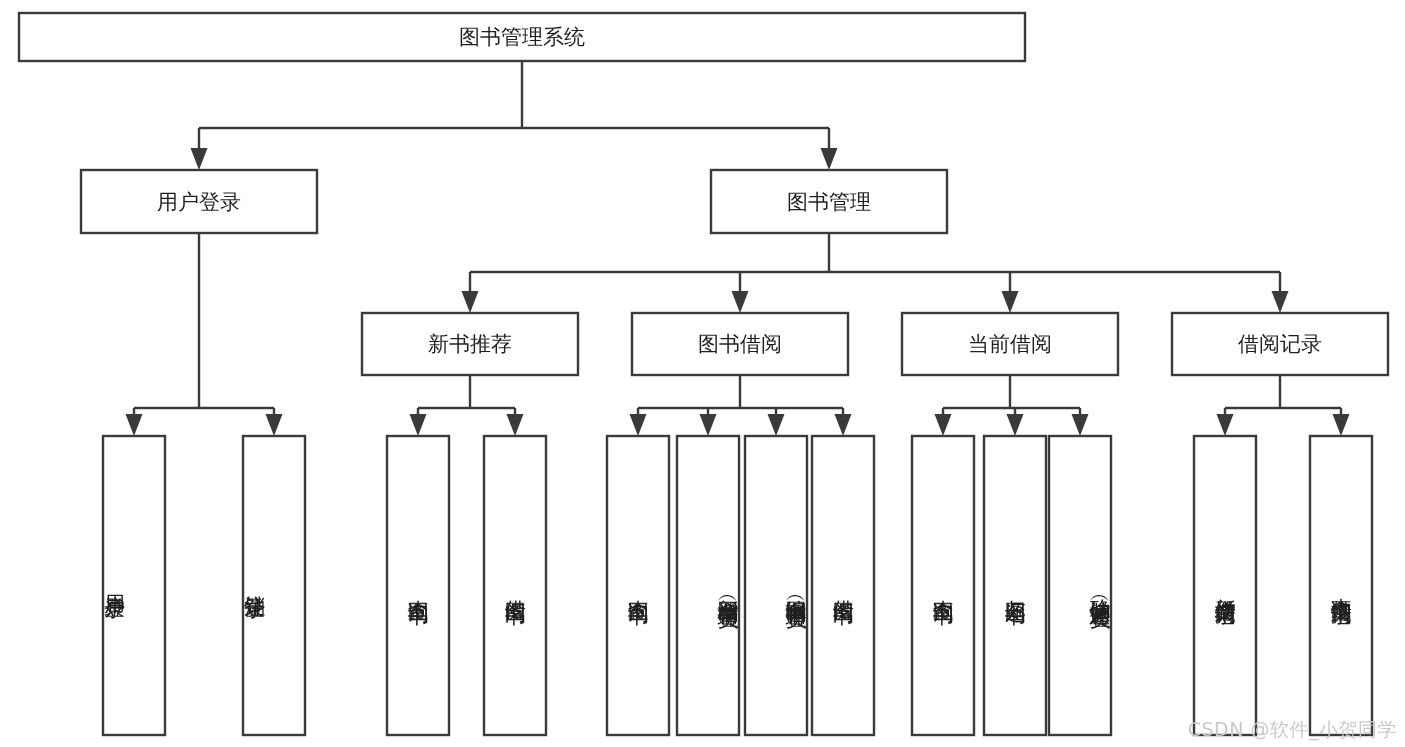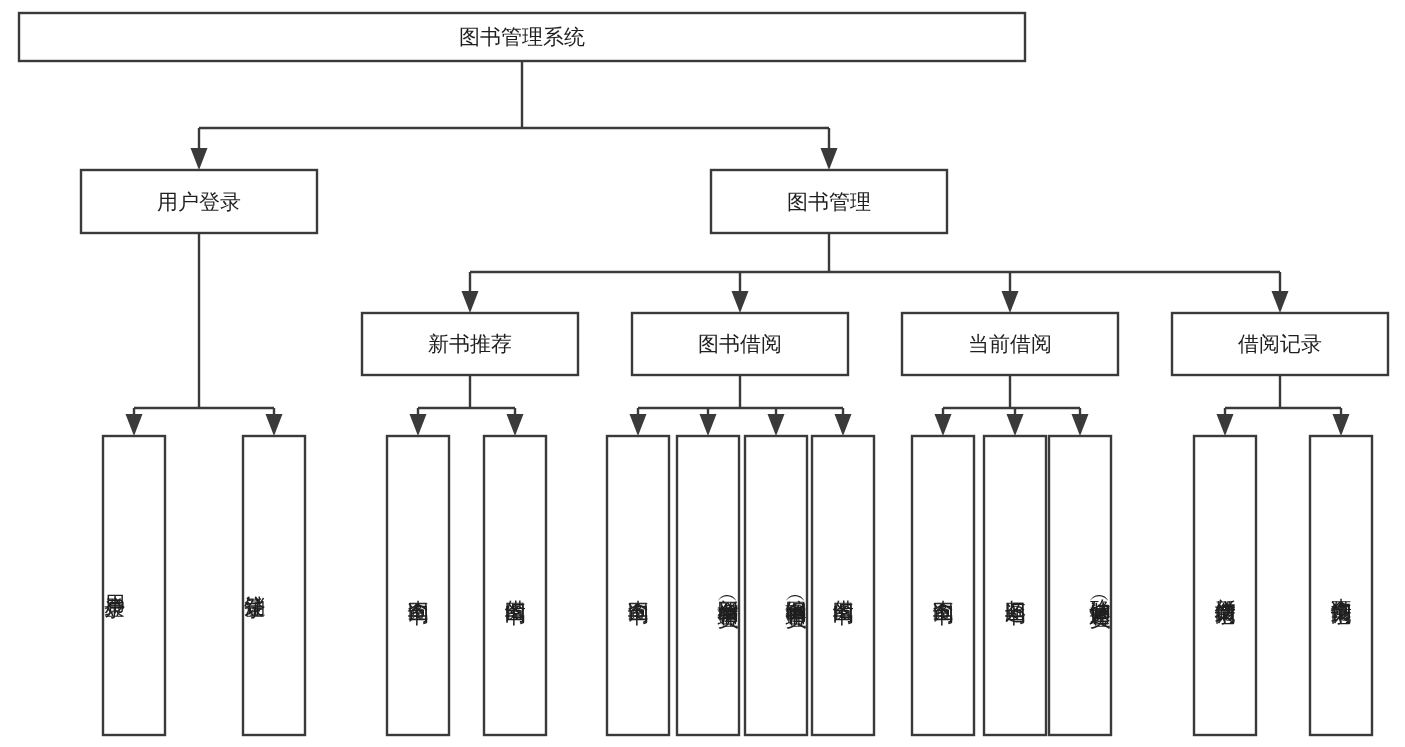--- a/index.html
+++ b/index.html
@@ -171,13 +171,14 @@
       <div class="leaf-label" style="left: 607px; width: 62px; text-align: center; top: 436px; height: 299px; display: flex; align-items: center; justify-content: center;">查询图书</div>
       <div class="leaf-label" style="left: 677px; width: 62px; text-align: center; top: 444px; height: 289px;">新增图书（管理员）</div>
       <div class="leaf-label" style="left: 745px; width: 62px; text-align: center; top: 444px; height: 289px;">编辑图书（管理员）</div>
       <div class="leaf-label" style="left: 812px; width: 62px; text-align: center; top: 436px; height: 299px; display: flex; align-items: center; justify-content: center;">借阅图书</div>
       <div class="leaf-label" style="left: 912px; width: 62px; text-align: center; top: 436px; height: 299px; display: flex; align-items: center; justify-content: center;">查询图书</div>
       <div class="leaf-label" style="left: 984px; width: 62px; text-align: center; top: 436px; height: 299px; display: flex; align-items: center; justify-content: center;">归还图书</div>
       <div class="leaf-label" style="left: 1049px; width: 62px; text-align: center; top: 444px; height: 289px;">确认归还（管理员）</div>
       <div class="leaf-label" style="left: 1194px; width: 62px; text-align: center; top: 436px; height: 299px; display: flex; align-items: center; justify-content: center;">新增借阅记录</div>
       <div class="leaf-label" style="left: 1310px; width: 62px; text-align: center; top: 436px; height: 299px; display: flex; align-items: center; justify-content: center;">查询借阅记录</div>
     </div>
+  <div class="watermark">CSDN @软件_小贺同学</div>
 </div>
 
 </body></html>

